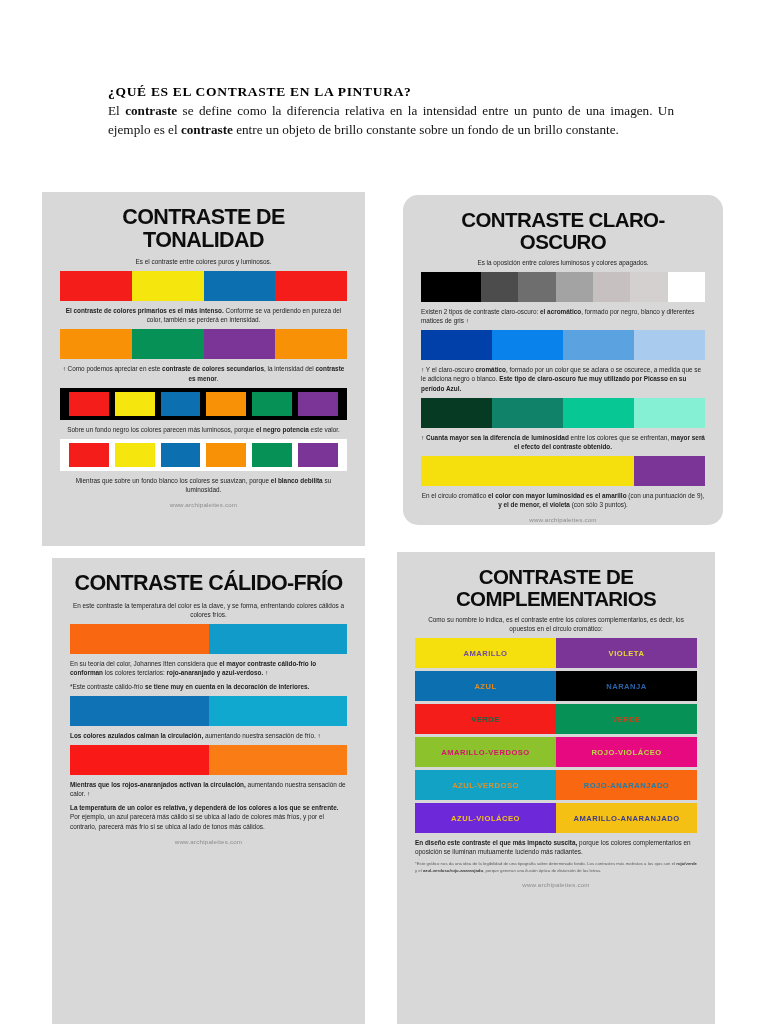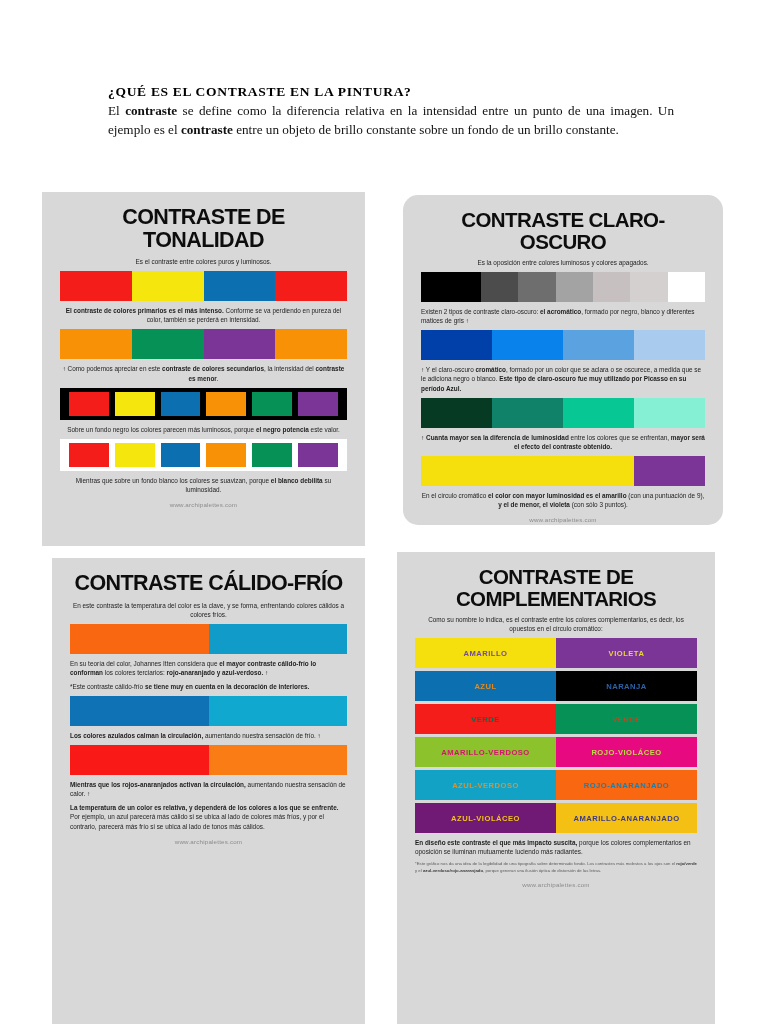--- a/index.html
+++ b/index.html
@@ -270,21 +270,21 @@
       </div>
       <div class="pair-row">
         <div class="pair-cell" style="background: rgb(140, 194, 43); color: rgb(214, 21, 110); text-align: right;">AMARILLO-VERDOSO</div>
         <div class="pair-cell" style="background: rgb(230, 9, 127); color: rgb(191, 217, 74);">ROJO-VIOLÁCEO</div>
       </div>
       <div class="pair-row">
         <div class="pair-cell" style="background: rgb(18, 162, 198); color: rgb(224, 144, 43);">AZUL-VERDOSO</div>
         <div class="pair-cell" style="background: rgb(249, 103, 17); color: rgb(27, 127, 174);">ROJO-ANARANJADO</div>
       </div>
       <div class="pair-row">
-        <div class="pair-cell" style="background: #701a75; color: rgb(242, 195, 26);">AZUL-VIOLÁCEO</div>
+        <div class="pair-cell" style="background: #6d28d9; color: rgb(242, 195, 26);">AZUL-VIOLÁCEO</div>
         <div class="pair-cell" style="background: rgb(245, 192, 20); color: rgb(58, 58, 142);">AMARILLO-ANARANJADO</div>
       </div>
     </div>
 
   <div class="cap left"><b>En diseño este contraste el que más impacto suscita,</b> porque los colores complementarios en oposición se iluminan mutuamente luciendo más radiantes.</div>
   <div class="fineprint">*Este gráfico nos da una idea de la legibilidad de una tipografía sobre determinado fondo. Los contrastes más molestos a los ojos son el <b>rojo/verde</b> y el <b>azul-verdoso/rojo-anaranjado</b>, porque generan una ilusión óptica de distorsión de las letras.</div>
 
   <div class="site">www.archipalettes.com</div>
 </div>
 

